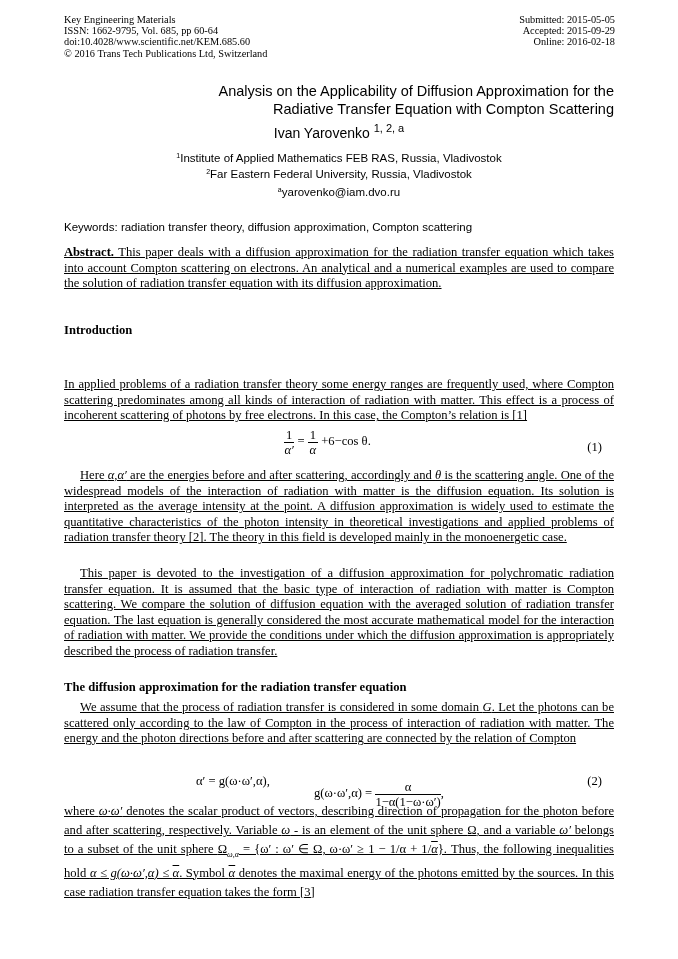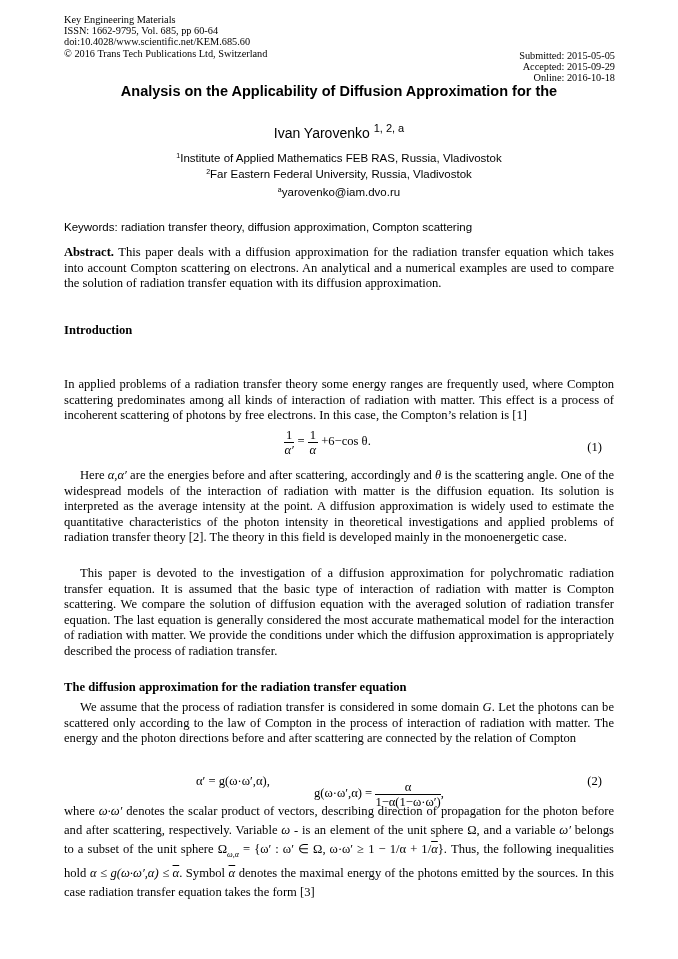--- a/index.html
+++ b/index.html
@@ -1,33 +1,33 @@
 <!DOCTYPE html>
 <html><head>
 <meta charset="utf-8">
 <style>
   html, body { margin: 0; padding: 0; background: #ffffff; }
   body { width: 678px; height: 959px; position: relative; overflow: hidden; color: #000; }
   .hdr { position: absolute; font-family: "Liberation Serif", serif; font-size: 10.3px; line-height: 11.2px; }
   .hdr-left { left: 64px; top: 14px; }
-  .hdr-right { right: 63px; top: 14px; text-align: right; margin-top: 36px; }
-  .title { position: absolute; left: 64px; width: 550px; top: 82px; text-align: center;
-           font-family: "Liberation Sans", sans-serif; font-weight: bold; font-size: 14.5px; line-height: 18px; }
+  .hdr-right { right: 63px; top: 14px; text-align: right; }
+  .title { position: absolute; left: 64px; width: 550px; top: 82px; text-align: right;
+           font-family: "Liberation Sans", sans-serif; font-weight: normal; font-size: 14.5px; line-height: 18px; }
   .author { position: absolute; left: 64px; width: 550px; top: 122px; text-align: center;
             font-family: "Liberation Sans", sans-serif; font-size: 14px; }
   .author sup { font-size: 11px; vertical-align: 6px; }
   .affil { position: absolute; left: 64px; width: 550px; top: 149px; text-align: center;
            font-family: "Liberation Sans", sans-serif; font-size: 11.5px; line-height: 14px; }
   .affil sup, .email sup { font-size: 7px; vertical-align: 4px; }
   .email { position: absolute; left: 64px; width: 550px; top: 186px; text-align: center;
            font-family: "Liberation Sans", sans-serif; font-size: 11.5px; }
   .keywords { position: absolute; left: 64px; top: 221px; font-family: "Liberation Sans", sans-serif; font-size: 11.5px; }
   .keywords b { font-weight: normal; }
   .body-text { position: absolute; left: 64px; width: 550px; font-family: "Liberation Serif", serif;
-               font-size: 12.6px; line-height: 15.6px; text-align: justify; }
+               font-size: 12.6px; line-height: 15.6px; text-align: justify; text-decoration: underline; }
   .indent { text-indent: 16px; }
   .heading { position: absolute; left: 64px; font-family: "Liberation Serif", serif; font-weight: bold; font-size: 12.6px; }
   .eq { position: absolute; left: 64px; width: 550px; font-family: "Liberation Serif", serif; font-size: 12.6px; }
   .eq-num { position: absolute; right: 12px; }
   .frac { display: inline-block; vertical-align: middle; text-align: center; }
   .frac .num { display: block; border-bottom: 1px solid #000; padding: 0 2px; line-height: 14px; }
   .frac .den { display: block; line-height: 14px; }
   i.m { font-style: italic; }
   .ovl { text-decoration: overline; }
 </style>
@@ -37,25 +37,26 @@
 <div class="hdr hdr-left">
   <div>Key Engineering Materials</div>
   <div>ISSN: 1662-9795, Vol. 685, pp 60-64</div>
   <div>doi:10.4028/www.scientific.net/KEM.685.60</div>
   <div>© 2016 Trans Tech Publications Ltd, Switzerland</div>
 </div>
 
 <div class="hdr hdr-right">
   <div>Submitted: 2015-05-05</div>
   <div>Accepted: 2015-09-29</div>
-  <div>Online: 2016-10-18</div>
+  <div>Online: 2016-02-18</div>
 </div>
 
 <div class="title">
   <div>Analysis on the Applicability of Diffusion Approximation for the</div>
+  <div>Radiative Transfer Equation with Compton Scattering</div>
 </div>
 
 <div class="author">
   <span>Ivan Yarovenko</span>
   <sup>1, 2, a</sup>
 </div>
 
 <div class="affil">
   <div><sup>1</sup><span>Institute of Applied Mathematics FEB RAS, Russia, Vladivostok</span></div>
   <div><sup>2</sup><span>Far Eastern Federal University, Russia, Vladivostok</span></div>

